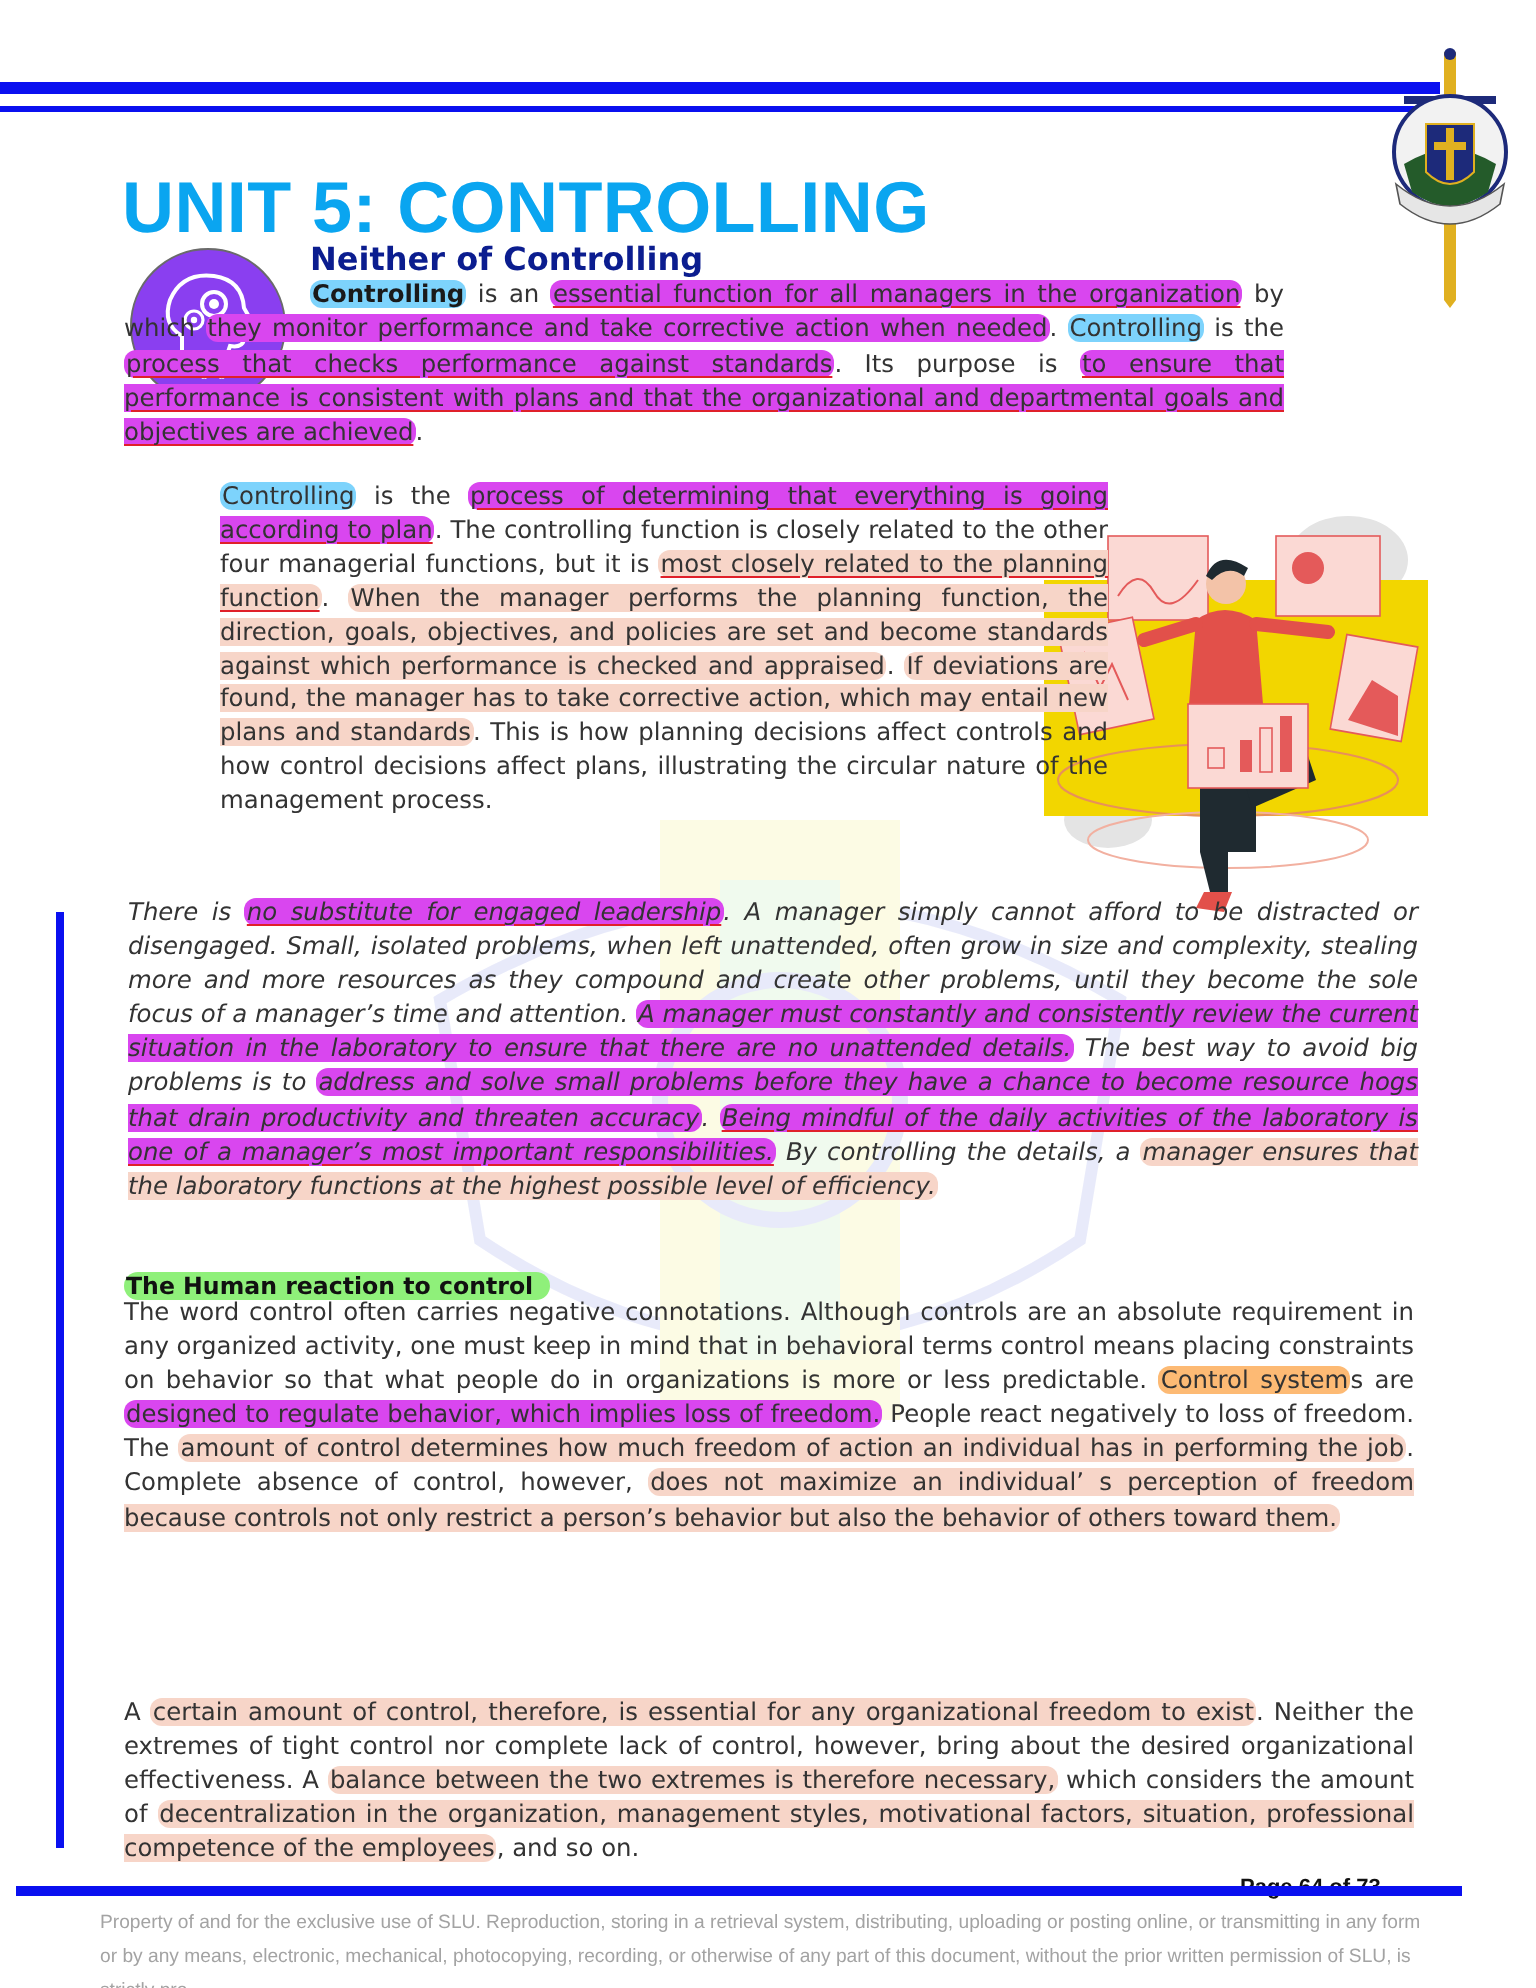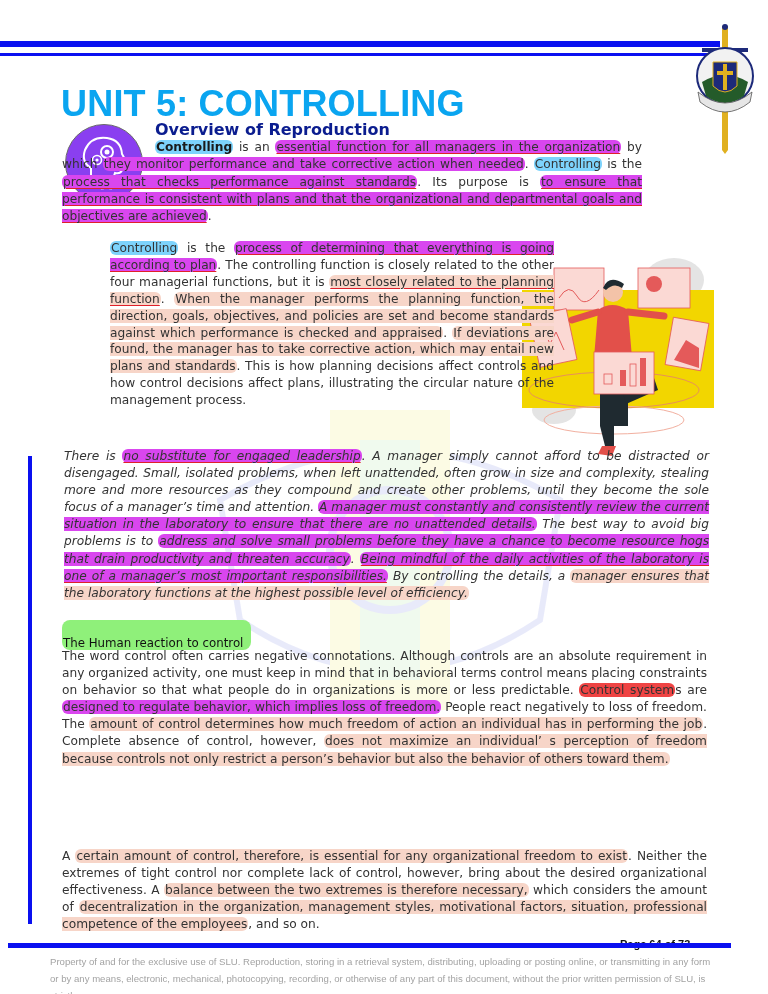--- a/index.html
+++ b/index.html
@@ -14,24 +14,24 @@
   .engage-badge { left:65px; top:124px; width:78px; height:78px; border-radius:50%;
                   background:#8a3ff0; border:1px solid #6a6a6a; box-sizing:border-box; }
   .engage-label { position:absolute; left:0; width:100%; top:57px; text-align:center;
                   font-size:7px; color:#f2e9ff; font-family:"DejaVu Serif", serif; }
   .sub-title { left:155px; top:120px; font-family:"DejaVu Sans", sans-serif; font-weight:bold;
                font-size:16px; color:#0b1d8f; }
   .para { font-size:12.2px; line-height:16.9px; color:#333; text-align:justify; }
   .hl-y { background:#d946ef; border-radius:6px; padding:0 1px; }
   .hl-g { background:#7dd3fc; border-radius:6px; padding:0 1px; }
   .hl-p { background:#f7d5c8; border-radius:6px; padding:0 1px; }
-  .hl-r { background:#ef4444; border-radius:6px; padding:0 1px; }
+  .hl-r { background:#fdba74; border-radius:6px; padding:0 1px; }
   .ul { text-decoration:underline; text-decoration-color:#e0202a; text-underline-offset:2px; }
   .bold { font-weight:bold; color:#1a1a1a; }
-  .section-head { font-weight:normal; font-size:11.8px; color:#111; background:#8ff07a; border-radius:8px; padding:16px 8px 0 1px; }
+  .section-head { font-weight:bold; font-size:11.8px; color:#111; background:#8ff07a; border-radius:8px; padding:0 8px 0 1px; }
   .vbar { left:28px; top:456px; width:4px; height:468px; background:#0a10f0; }
   .page-no { left:620px; top:918px; font-family:"Liberation Sans", sans-serif; font-weight:bold;
              font-size:11px; color:#111;margin-top:20px; }
   .rule-bottom { left:8px; top:943px; width:723px; height:5px; background:#0a10f0; }
   .footer { left:50px; top:953px; width:670px; font-family:"Liberation Sans", sans-serif;
             font-size:9.6px; line-height:17px; color:#a3a3a3; }
   .illustration { left:514px; top:240px; width:200px; height:222px; }
   .watermark { left:180px; top:380px; width:420px; height:360px; opacity:0.10; }
 </style>
 </head>
@@ -66,21 +66,21 @@
   <svg width="78" height="78" viewBox="0 0 78 78" style="position:absolute;left:-1px;top:-1px;">
     <path d="M26 52 L26 44 Q16 38 20 26 Q26 12 42 14 Q56 16 57 30 L61 37 L57 39 L57 46 Q56 50 50 49 L48 55 Z" fill="none" stroke="#fff" stroke-width="2"></path>
     <circle cx="42" cy="28" r="6" fill="none" stroke="#fff" stroke-width="2"></circle>
     <circle cx="42" cy="28" r="2.5" fill="#fff"></circle>
     <circle cx="32" cy="36" r="4.5" fill="none" stroke="#fff" stroke-width="1.6"></circle>
     <circle cx="32" cy="36" r="1.6" fill="#fff"></circle>
   </svg>
   <div class="engage-label">Engage</div>
 </div>
 
-<div class="abs sub-title">Overview of Reproduction</div>
+<div class="abs sub-title">Neither of Controlling</div>
 
 <div class="abs para" style="left:62px; top:139px; width:580px; text-indent:93px; line-height:17.3px;">
   <span class="hl-g bold">Controlling</span><span> is an </span><span class="hl-y ul">essential function for all managers in the organization</span><span> by which </span><span class="hl-y">they monitor performance and take corrective action when needed</span><span>. </span><span class="hl-g">Controlling</span><span> is the </span><span class="hl-y ul">process that checks performance against standards</span><span>. Its purpose is </span><span class="hl-y ul">to ensure that performance is consistent with plans and that the organizational and departmental goals and objectives are achieved</span><span>.</span>
 </div>
 
 <svg class="abs illustration" viewBox="0 0 200 222">
   <ellipse cx="160" cy="40" rx="30" ry="22" fill="#e4e4e4"></ellipse>
   <ellipse cx="40" cy="170" rx="22" ry="14" fill="#e4e4e4"></ellipse>
   <rect x="8" y="50" width="192" height="118" fill="#f2d600"></rect>
   <ellipse cx="100" cy="150" rx="85" ry="18" fill="none" stroke="#e8905a" stroke-width="1"></ellipse>

